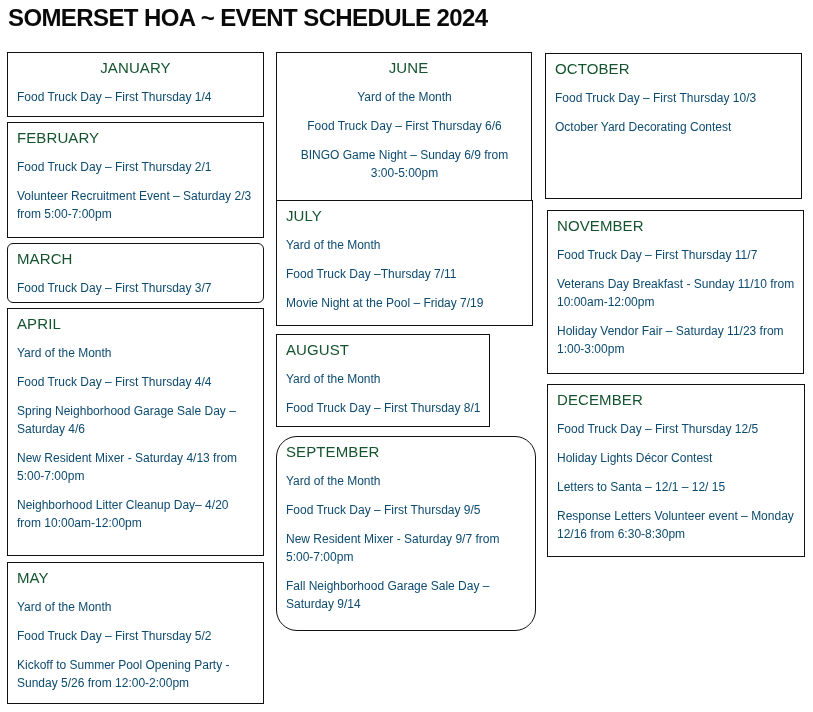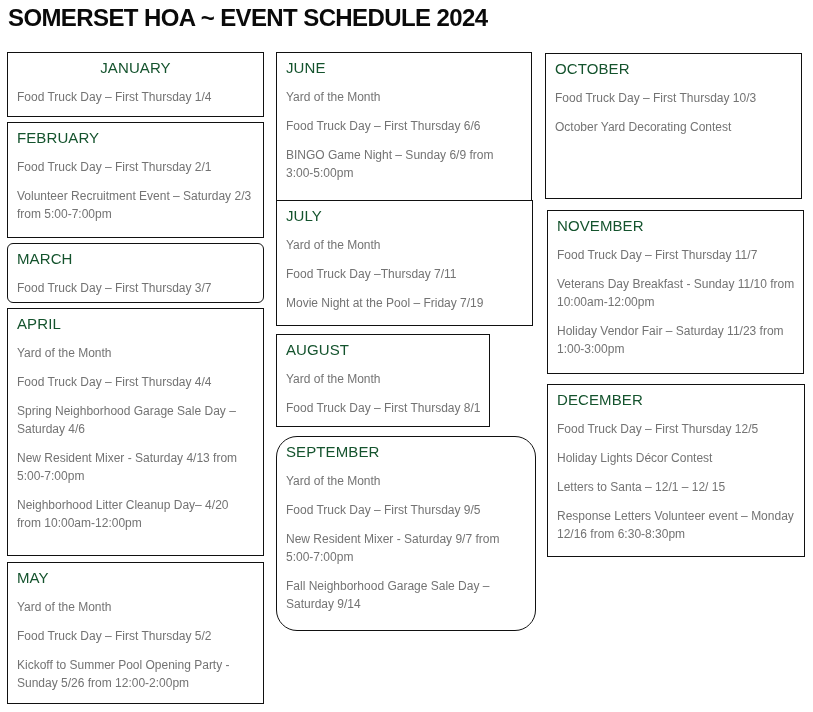--- a/index.html
+++ b/index.html
@@ -4,21 +4,21 @@
 <style>
   html, body { margin: 0; padding: 0; background: #ffffff; }
   body { width: 813px; height: 712px; position: relative; overflow: hidden;
          font-family: "Liberation Sans", "DejaVu Sans", sans-serif; color: #111; }
   .title { position: absolute; left: 8px; top: 4px; font-size: 24px; font-weight: bold;
            letter-spacing: -0.6px; color: #0a0a0a; white-space: nowrap; }
   .box { position: absolute; border: 1.5px solid #111; box-sizing: border-box; background: #fff; }
   .month { font-size: 15px; color: #14532d; margin: 6px 0 0 9px; line-height: 18px; letter-spacing: 0.1px; }
   .month.center { text-align: center; margin-left: 0; }
   .events { margin: 0; padding: 0 8px 0 9px; list-style: none; }
-  .ev { font-size: 12px; line-height: 18px; margin-top: 11px; color: #737373; }
+  .ev { font-size: 12px; line-height: 18px; margin-top: 11px; color: #0c4a6e; }
 </style>
 </head>
 <body>
 
 <div class="title">SOMERSET HOA ~ EVENT SCHEDULE 2024</div>
 
 <div class="box" style="left:7px;top:52px;width:257px;height:65px;">
   <div class="month center">JANUARY</div>
   <ul class="events">
     <li class="ev">Food Truck Day – First Thursday 1/4</li>
@@ -53,21 +53,21 @@
 
 <div class="box" style="left:7px;top:562px;width:257px;height:142px;">
   <div class="month">MAY</div>
   <ul class="events">
     <li class="ev">Yard of the Month</li>
     <li class="ev">Food Truck Day – First Thursday 5/2</li>
     <li class="ev">Kickoff to Summer Pool Opening Party - Sunday 5/26 from 12:00-2:00pm</li>
   </ul>
 </div>
 
-<div class="box" style="left:276px;top:52px;width:256px;height:178px;">
+<div class="box" style="left:276px;top:52px;width:256px;height:178px;text-align:center;">
   <div class="month">JUNE</div>
   <ul class="events">
     <li class="ev">Yard of the Month</li>
     <li class="ev">Food Truck Day – First Thursday 6/6</li>
     <li class="ev">BINGO Game Night – Sunday 6/9 from 3:00-5:00pm</li>
   </ul>
 </div>
 
 <div class="box" style="left:276px;top:200px;width:257px;height:126px;">
   <div class="month">JULY</div>

